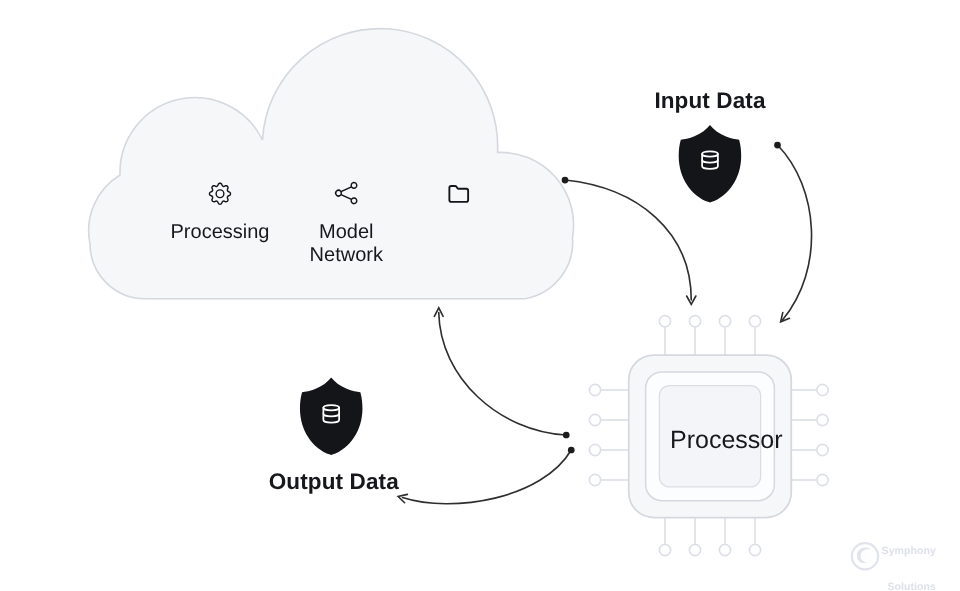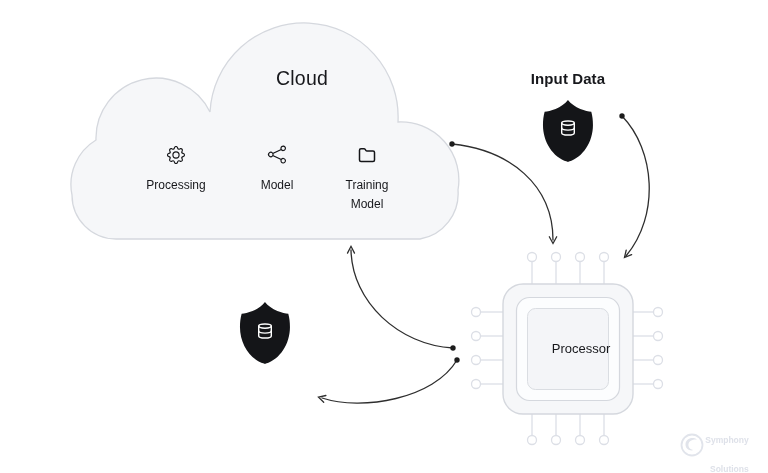--- a/index.html
+++ b/index.html
@@ -6,28 +6,28 @@
   .canvas{
     position:relative;
     width:768px;height:473px;
     background:#ffffff;
     font-family:"Liberation Sans","DejaVu Sans",sans-serif;
     overflow:hidden;
   }
   .canvas svg.layer{position:absolute;left:0;top:0;}
   .txt{position:absolute;color:#17181c;text-align:center;}
   .cloud-title{left:202px;top:67px;width:200px;font-size:19.5px;font-weight:500;letter-spacing:.2px;}
-  .item-label{width:130px;top:176px;font-size:12px;line-height:19px;font-weight:400;}
+  .item-label{width:130px;top:176px;font-size:16px;line-height:19px;font-weight:400;}
   .item-label.p0{left:111px;}
   .item-label.p1{left:212px;}
   .item-label.p2{left:302px;}
-  .io-label{width:150px;font-size:15px;font-weight:700;letter-spacing:.1px;}
+  .io-label{width:150px;font-size:18px;font-weight:700;letter-spacing:.1px;}
   .io-input{left:493px;top:70px;}
   .io-output{left:192px;top:375px;}
-  .processor-label{left:503px;top:341px;width:156px;font-size:13px;font-weight:400;}
+  .processor-label{left:503px;top:341px;width:156px;font-size:20px;font-weight:400;}
   .watermark{position:absolute;left:705px;top:436px;color:#dee1e9;font-size:8.5px;line-height:9px;font-weight:600;text-align:right;}
   .watermark .l2{display:block;padding-left:5px;margin-top:20px;}
 </style>
 </head>
 <body>
 
 <div class="canvas">
 
   <svg class="layer" width="768" height="473" viewBox="0 0 768 473">
 
@@ -138,34 +138,31 @@
         <circle cx="457" cy="360" r="2.7" fill="#1c1c1c" stroke="none"></circle>
       </g>
     </g>
 
     <g>
       <circle cx="692" cy="445" r="10.5" fill="none" stroke="#e1e4eb" stroke-width="1.8"></circle>
       <path d="M697 439.5 c-5-3.5-11.5-.5-11.5 5 0 4.5 4.5 7 8 5.5 -3.5-.5-5.5-3-5-6 .6-3.4 4.5-5 8.5-4.5z" fill="#e1e4eb"></path>
     </g>
   </svg>
 
-  <div class="txt cloud-title">Cloud</div>
 
   <div class="txt item-label p0">
     <span>Processing</span>
   </div>
   <div class="txt item-label p1">
     <span style="display:block">Model</span>
-  </div>
-  <div class="txt item-label p2">
-    <span style="display:block">Training</span>
-    <span style="display:block">Model</span>
+    <span style="display:block">Network</span>
   </div>
 
   <div class="txt io-label io-input">Input Data</div>
+  <div class="txt io-label io-output">Output Data</div>
 
   <div class="txt processor-label">Processor</div>
 
   <div class="watermark">
     <span class="l1">Symphony</span>
     <span class="l2">Solutions</span>
   </div>
 </div>
 
 </body></html>

